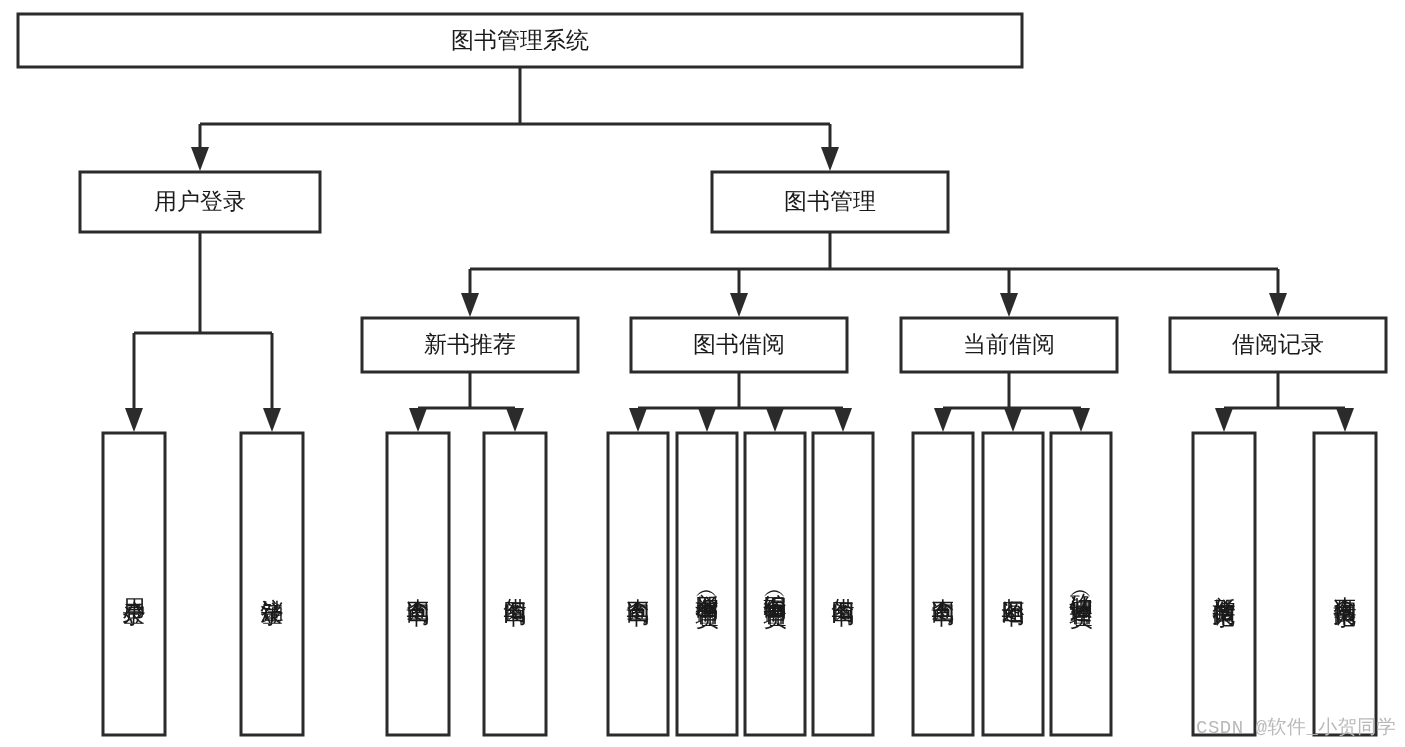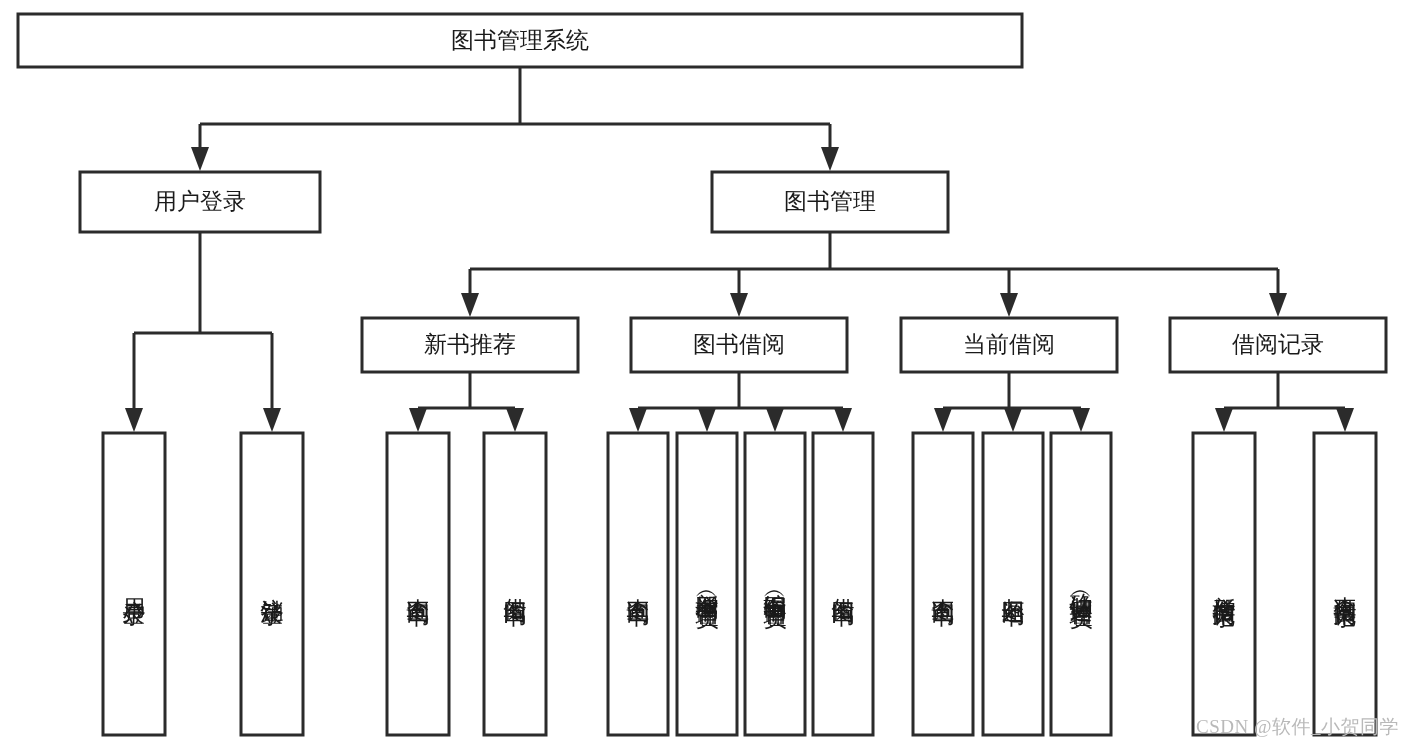--- a/index.html
+++ b/index.html
@@ -60,21 +60,21 @@
     line-height: 1;
     display: flex;
     align-items: center;
     justify-content: center;
     text-align: center;
     white-space: nowrap;
     pointer-events: none;
   }
   .watermark {
     position: absolute;
-    font-family: Liberation Serif, serif;
+    font-family: Liberation Mono, monospace;
     font-size: 19px;
     color: #b9b9b9;
     white-space: nowrap;
     letter-spacing: 0.5px;
   }
 </style>
 </head>
 <body>
 
 <div id="diagram-root">

